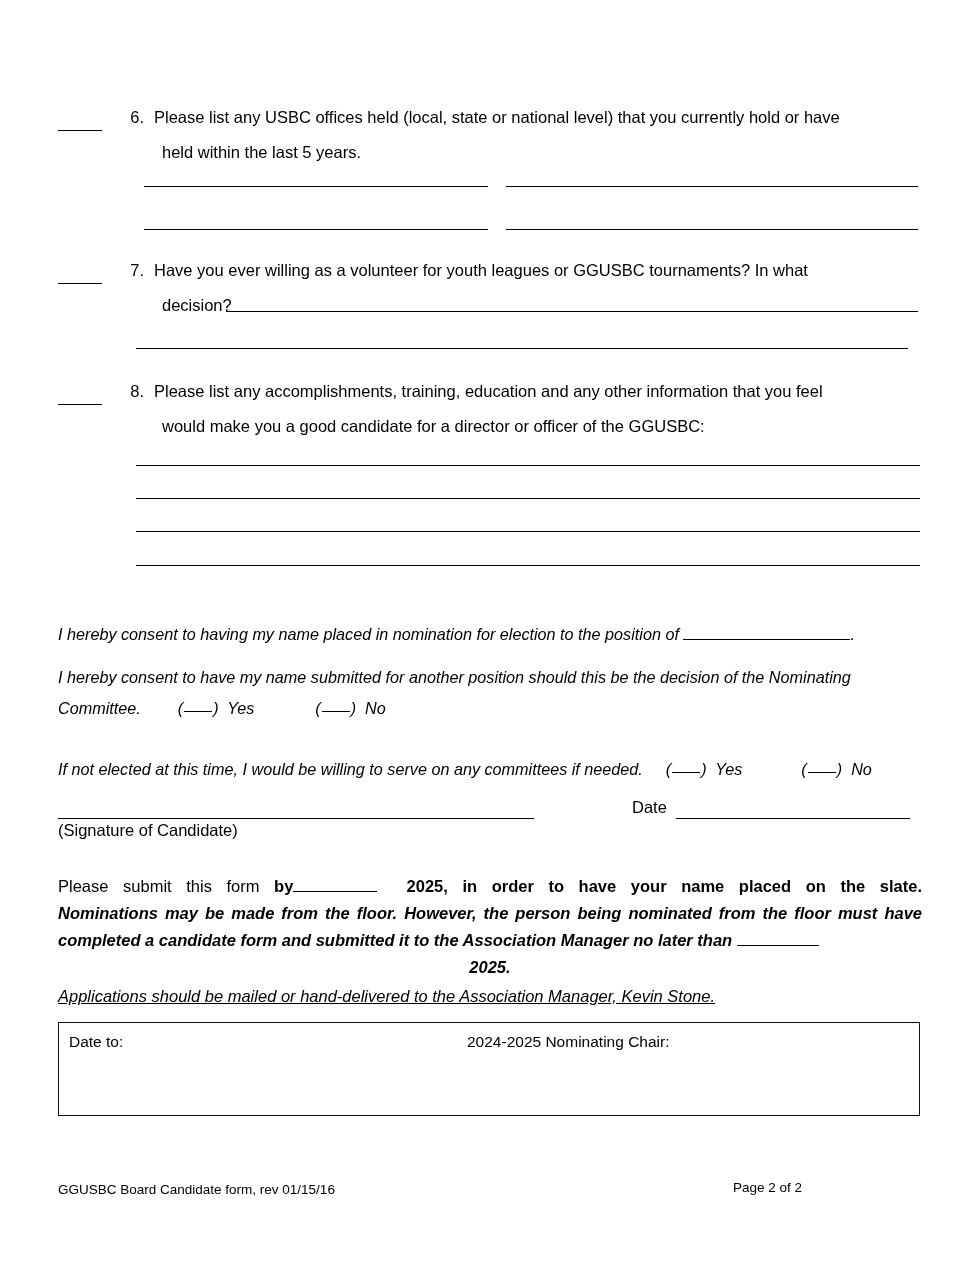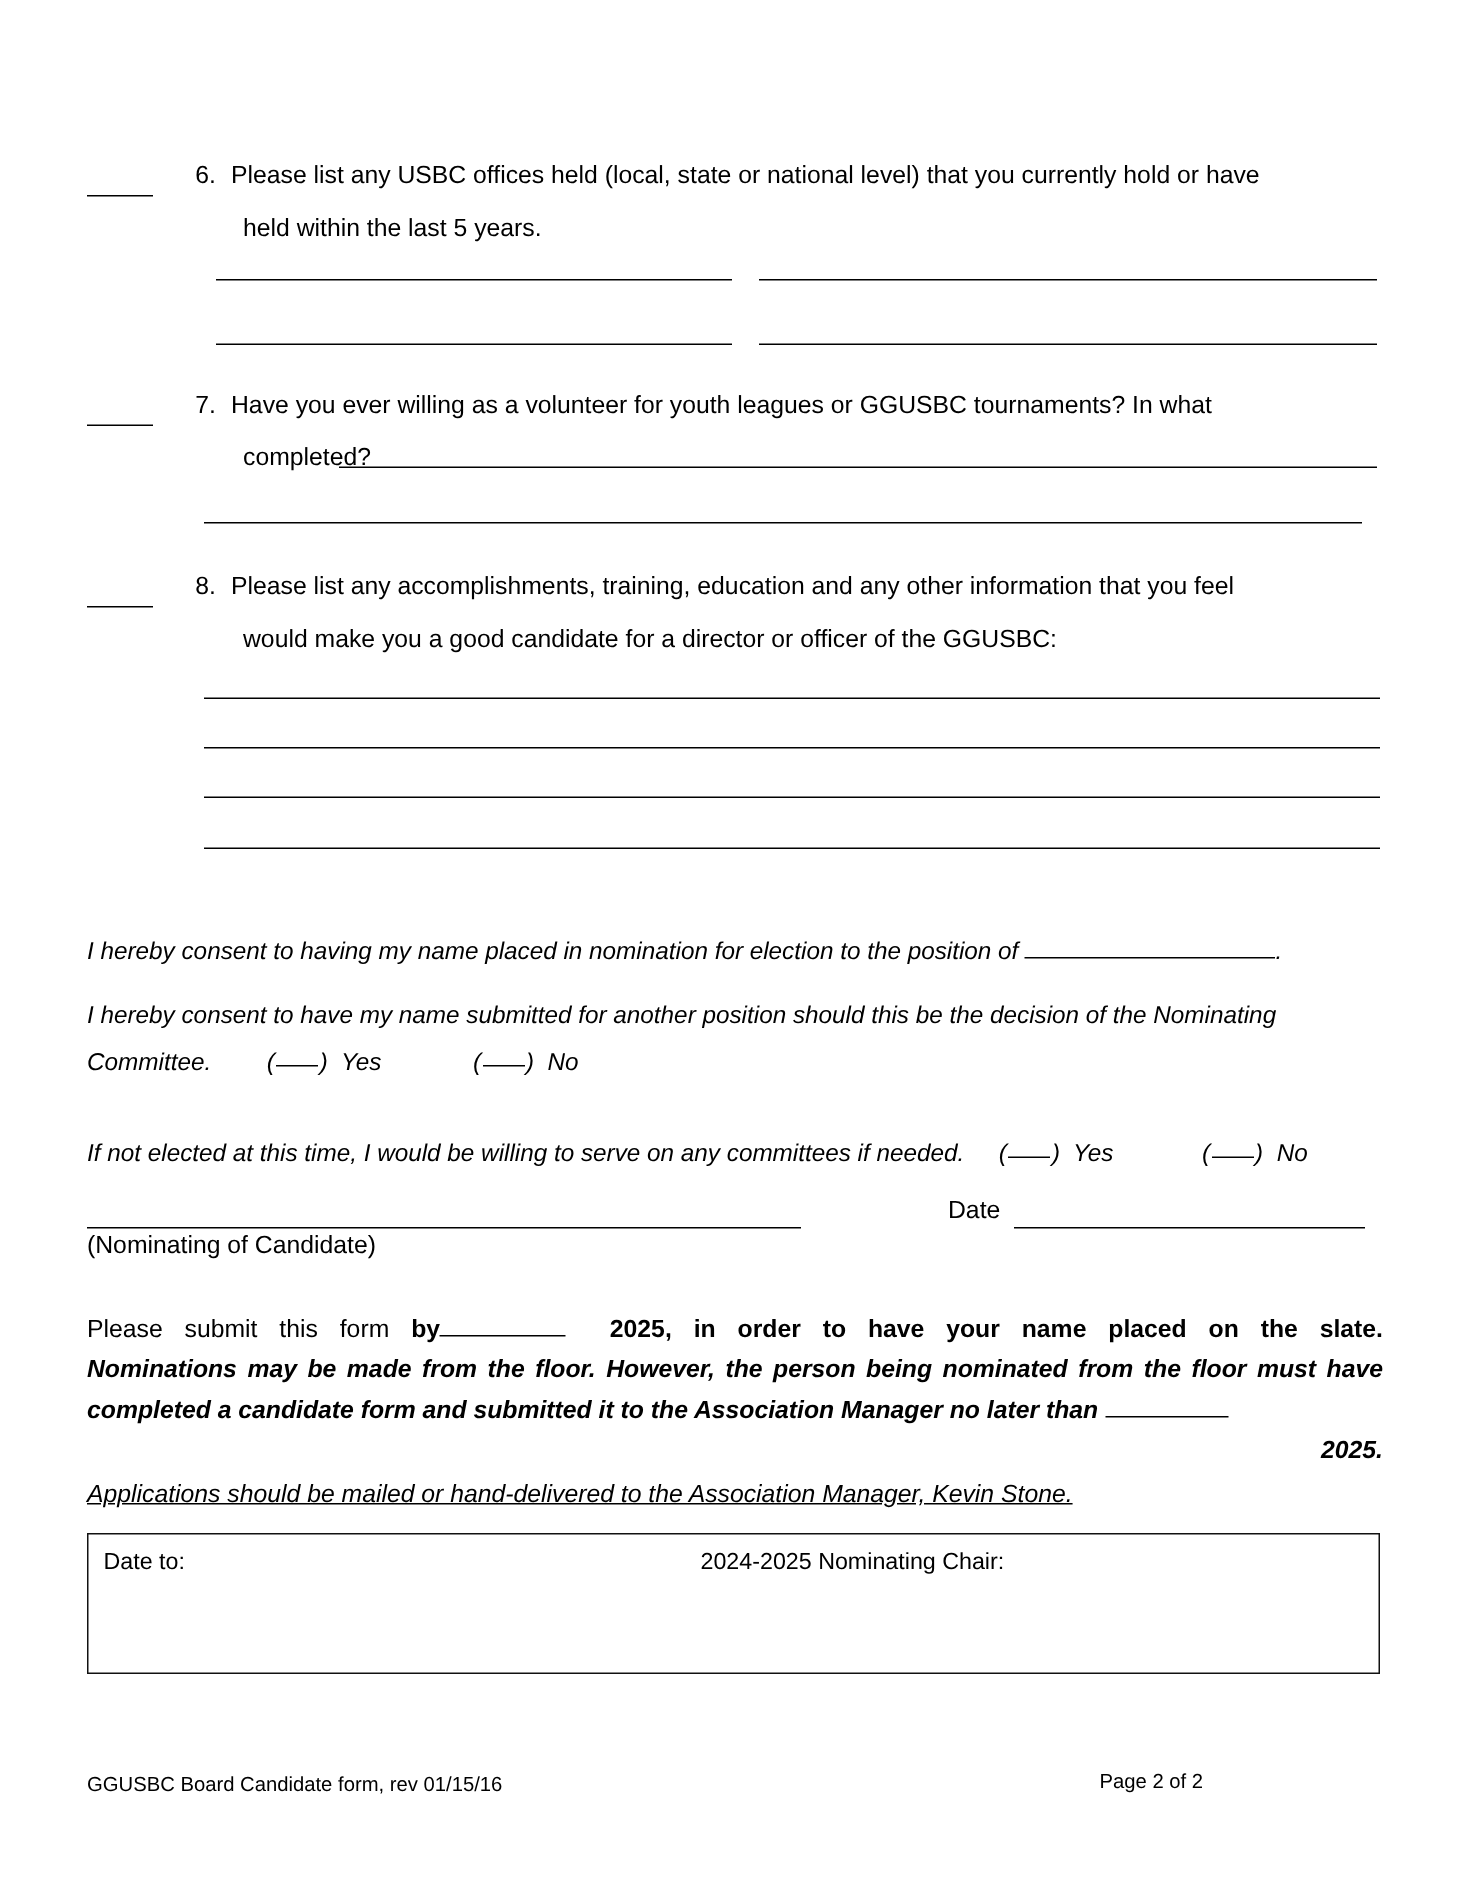--- a/index.html
+++ b/index.html
@@ -117,21 +117,21 @@
     position: absolute;
     left: 58px;
     width: 864px;
     font-size: 16.5px;
     line-height: 27px;
     text-align: justify;
   }
   .submit-para .line1 { display:block; }
   .submit-para b { font-weight: bold; }
   .submit-para .bi { font-weight: bold; font-style: italic; }
-  .submit-para .last { text-align: right; display: block; }
+  .submit-para .last { text-align: center; display: block; }
 
   .applications {
     position: absolute;
     left: 58px;
     width: 864px;
     font-size: 16.5px;
     font-style: italic;
   }
 
   
@@ -200,21 +200,21 @@
   <div class="rule" style="left:506px; top:186px; width:412px;"></div>
   <div class="rule" style="left:144px; top:229px; width:344px;"></div>
   <div class="rule" style="left:506px; top:229px; width:412px;"></div>
 
   <div class="q-block" style="top:253px;">
     <div class="q-row">
       <span class="q-blank"></span>
       <span class="q-num">7.</span>
       <span class="q-text">
         <span>Have you ever willing as a volunteer for youth leagues or GGUSBC tournaments?  In what</span>
-        <span class="cont">completed?</span>
+        <span class="cont">decision?</span>
       </span>
     </div>
   </div>
   <div class="rule" style="left:226px; top:311px; width:692px;"></div>
   <div class="rule" style="left:136px; top:348px; width:772px;"></div>
 
   <div class="q-block" style="top:374px;">
     <div class="q-row">
       <span class="q-blank"></span>
       <span class="q-num">8.</span>
@@ -252,21 +252,21 @@
       <span style="display:inline-block;width:14px;"></span>
       <span class="yn">(<span class="paren-blank"></span>)&nbsp;
         <span>Yes</span></span>
       <span style="display:inline-block;width:50px;"></span>
       <span class="yn">(<span class="paren-blank"></span>)&nbsp;
         <span>No</span></span>
     </span>
   </div>
 
   <div class="rule" style="left:58px; top:818px; width:476px;"></div>
-  <div class="sig-label" style="top:821px;">(Nominating of Candidate)</div>
+  <div class="sig-label" style="top:821px;">(Signature of Candidate)</div>
 
   <div class="date-label" style="left:632px; top:798px;">Date</div>
   <div class="rule" style="left:676px; top:818px; width:234px;"></div>
 
   <div class="submit-para" style="top:873px;">
     <span class="line1" style="text-align:justify; text-align-last:justify;"><span>Please submit this form </span><b>by</b><span class="inline-blank" style="width:84px;"></span><b>&nbsp;&nbsp;</b><b>2025, in order to have your name placed on the slate.</b></span>
     <span style="display:block;"><span class="bi">Nominations may be made from the floor.  However, the person being nominated from the floor must have completed a candidate form and submitted it to the Association Manager no later than </span><span class="inline-blank" style="width:82px;"></span></span>
     <span class="last bi">2025.</span>
   </div>
 

